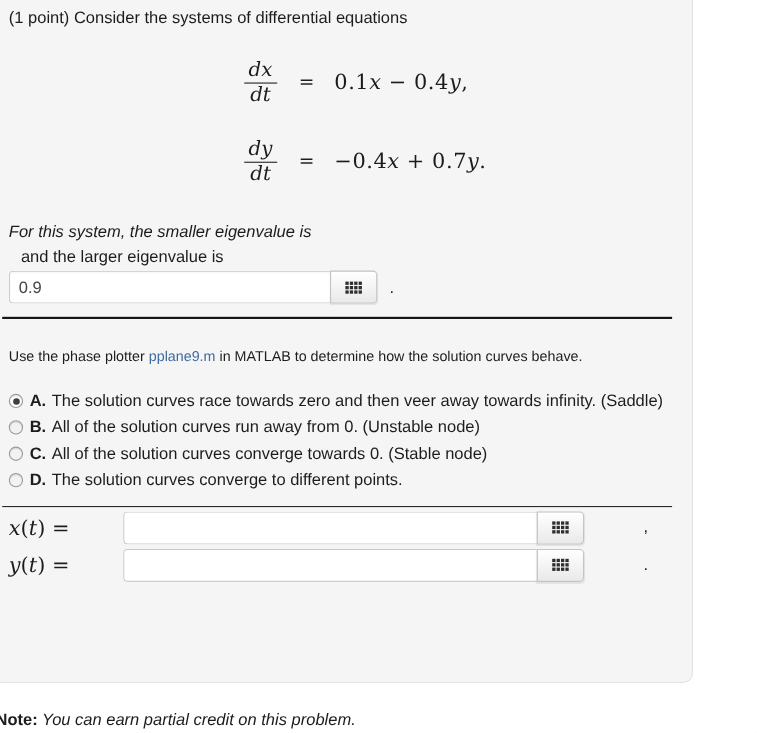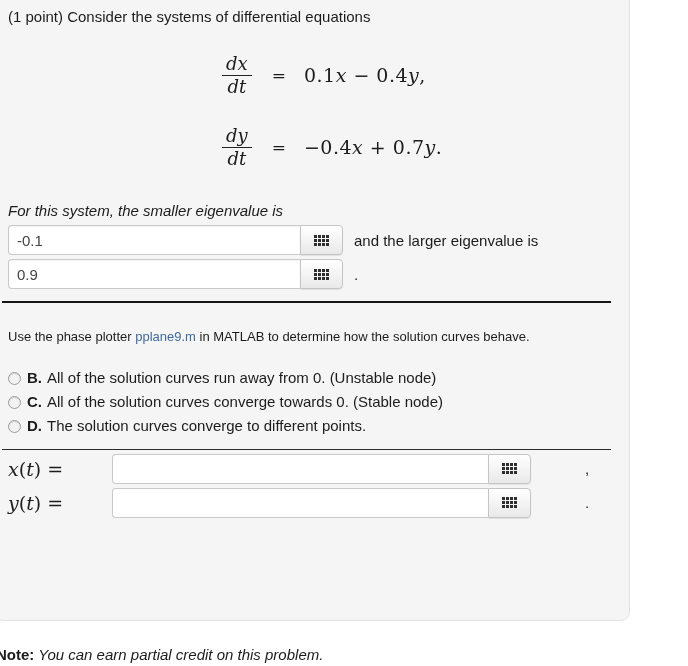--- a/index.html
+++ b/index.html
@@ -97,39 +97,20 @@
       <span class="num math"><span class="it">dy</span></span>
       <span class="den math"><span class="it">dt</span></span>
     </span>
     <span class="eq-rel math">=</span>
     <span class="eq-rhs math">−0.4<span class="it">x</span> + 0.7<span class="it">y</span>.</span>
   </div>
 
   <div class="prompt">For this system, the smaller eigenvalue is</div>
 
   <div class="answer-row">
-    <div class="answer-group">
-      <input class="ans-input" type="text" value="-0.1" style="">
-      <button class="eq-editor-btn">
-        <span class="grid-icon">
-          <span></span>
-            <span></span>
-            <span></span>
-            <span></span>
-            <span></span>
-            <span></span>
-          <span></span>
-            <span></span>
-            <span></span>
-            <span></span>
-            <span></span>
-            <span></span>
-        </span>
-      </button>
-    </div>
     <span class="after-text">and the larger eigenvalue is</span>
   </div>
 
   <div class="answer-row">
     <div class="answer-group">
       <input class="ans-input" type="text" value="0.9" style="">
       <button class="eq-editor-btn">
         <span class="grid-icon">
           <span></span>
             <span></span>
@@ -147,20 +128,21 @@
       </button>
     </div>
     <span class="after-text">.</span>
   </div>
 
   <div class="rule1"></div>
 
   <div class="phase-p"><span>Use the phase plotter </span><span class="link">pplane9.m</span><span> in MATLAB to determine how the solution curves behave.</span></div>
 
   <div class="choices">
+    <div class="choice"><span class="radio checked"><span class="dot"></span></span><span class="choice-letter">A.</span><span>The solution curves race towards zero and then veer away towards infinity. (Saddle)</span></div>
     <div class="choice"><span class="radio"></span><span class="choice-letter">B.</span><span>All of the solution curves run away from 0. (Unstable node)</span></div>
     <div class="choice"><span class="radio"></span><span class="choice-letter">C.</span><span>All of the solution curves converge towards 0. (Stable node)</span></div>
     <div class="choice"><span class="radio"></span><span class="choice-letter">D.</span><span>The solution curves converge to different points.</span></div>
   </div>
 
   <div class="rule2"></div>
 
 
   <div class="sol-row">
     <span class="sol-label math"><span class="it">x</span>(<span class="it">t</span>) =</span>

